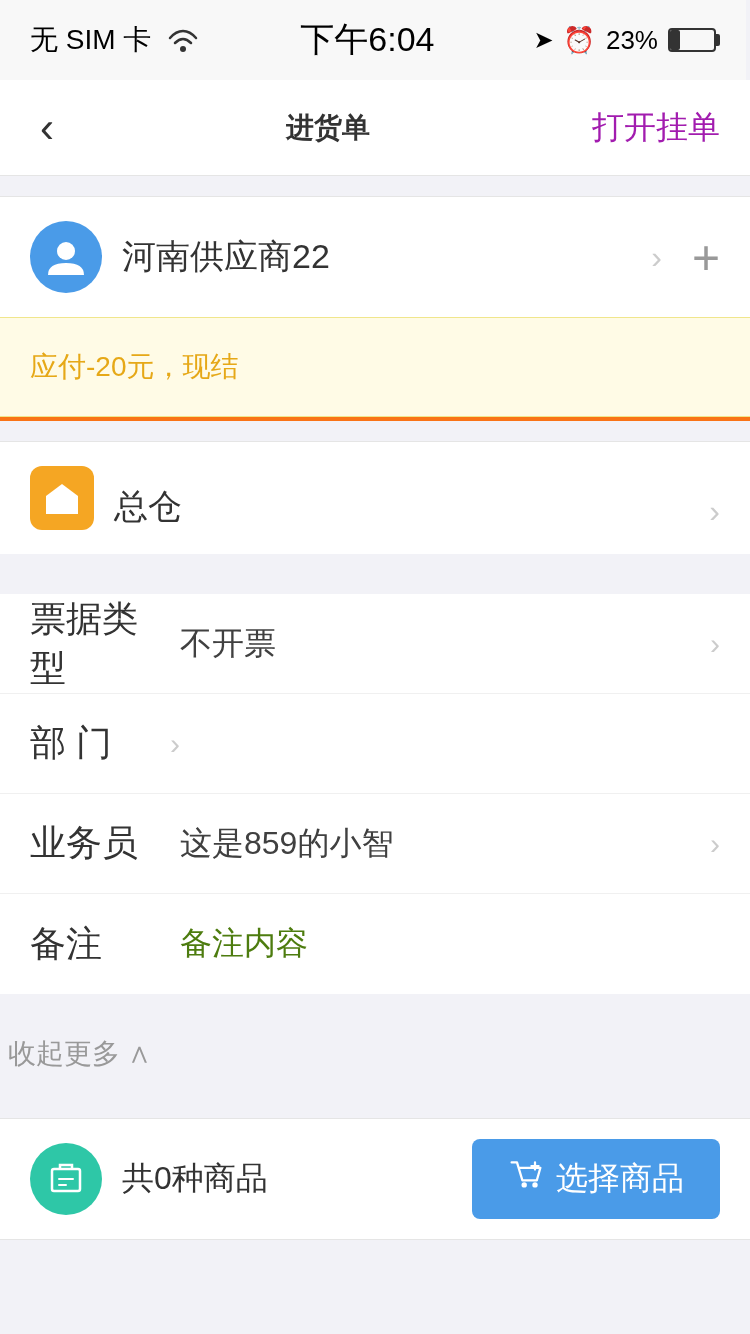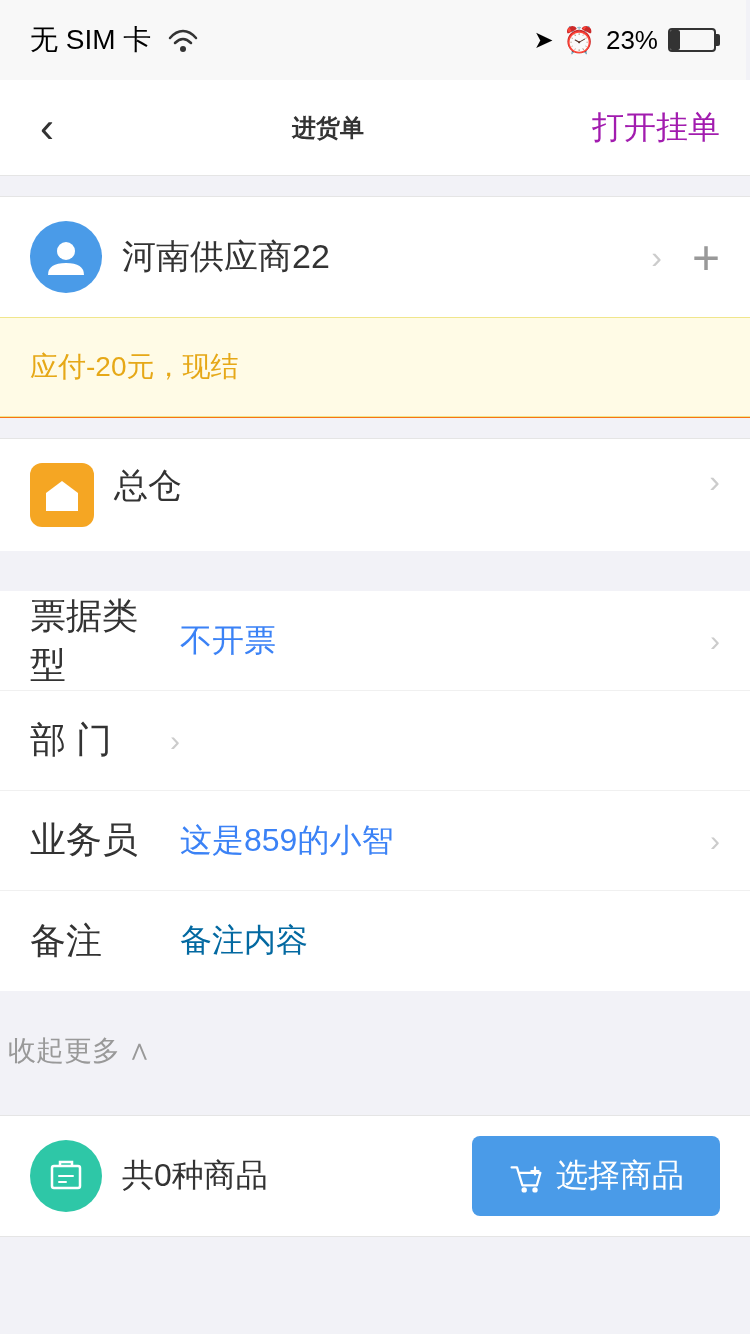--- a/index.html
+++ b/index.html
@@ -83,41 +83,41 @@
       padding: 0 30px;
       border-bottom: 1px solid #e5e5e5;
     }
     .nav-back {
       font-size: 42px;
       color: #333;
       cursor: pointer;
       padding: 10px;
     }
     .nav-title {
-      font-size: 24px;
+      font-size: 28px;
       font-weight: 600;
       color: #333;
     }
     .nav-action {
       font-size: 32px;
       color: #a21caf;
       cursor: pointer;
     }
 
     
     .section-gap {
       height: 20px;
       background: #f2f2f7;
     }
 
     
     .card-section {
       background: #fff;
       border-top: 1px solid #e5e5e5;
-      border-bottom: 1px solid #f97316;
+      border-bottom: 4px solid #f97316;
     }
 
     
     .supplier-row {
       display: flex;
       align-items: center;
       padding: 24px 30px;
       background: #fff;
     }
     .supplier-avatar {
@@ -158,21 +158,21 @@
       padding: 30px 30px;
       font-size: 28px;
       color: #e6a817;
       border-top: 1px solid #f0e68c;
       border-bottom: 1px solid #f0e68c;
     }
 
     
     .warehouse-row {
       display: flex;
-      align-items: flex-start;
+      align-items: flex-end;
       padding: 24px 30px;
       background: #fff;
       border-top: 1px solid #e5e5e5;
     }
     .warehouse-icon-wrap {
       width: 64px;
       height: 64px;
       border-radius: 12px;
       background: #f5a623;
       display: flex;
@@ -214,25 +214,25 @@
     }
     .form-label {
       font-size: 36px;
       color: #333;
       width: 140px;
       flex-shrink: 0;
     }
     .form-value {
       flex: 1;
       font-size: 32px;
-      color: #3b82f6;
+      color: #404040;
       padding-left: 10px;
     }
     .form-value.placeholder {
-      color: #0369a1;
+      color: #4d7c0f;
     }
     .form-chevron {
       color: #ccc;
       font-size: 30px;
     }
 
     
     .collapse-bar {
       background: #f2f2f7;
       height: 80px;
@@ -280,21 +280,21 @@
       color: #333;
     }
     .select-btn {
       background: #4a9be8;
       color: #fff;
       font-size: 32px;
       border: none;
       border-radius: 8px;
       padding: 18px 36px;
       display: flex;
-      align-items: flex-end;
+      align-items: flex-start;
       gap: 12px;
       cursor: pointer;
     }
     .select-btn svg {
       width: 36px;
       height: 36px;
       fill: #fff;
     }
 
     .page-bg {
@@ -308,20 +308,21 @@
 <div class="status-bar">
   <div class="status-left">
     <span>无 SIM 卡</span>
     <svg class="wifi-icon" viewBox="0 0 36 28">
       <path d="M18 22 Q18 22 18 22" fill="#333" stroke="none"></path>
       <circle cx="18" cy="23" r="3" fill="#333"></circle>
       <path d="M10 17 Q14 13 18 13 Q22 13 26 17" fill="none" stroke="#333" stroke-width="2.5" stroke-linecap="round"></path>
       <path d="M5 12 Q11 5 18 5 Q25 5 31 12" fill="none" stroke="#333" stroke-width="2.5" stroke-linecap="round"></path>
     </svg>
   </div>
+  <div class="status-center">下午6:04</div>
   <div class="status-right">
     <span style="font-size:24px;">➤</span>
     <span style="font-size:26px;">⏰</span>
     <span>23%</span>
     <div class="battery-bar">
       <div class="battery-fill"></div>
     </div>
   </div>
 </div>
 

